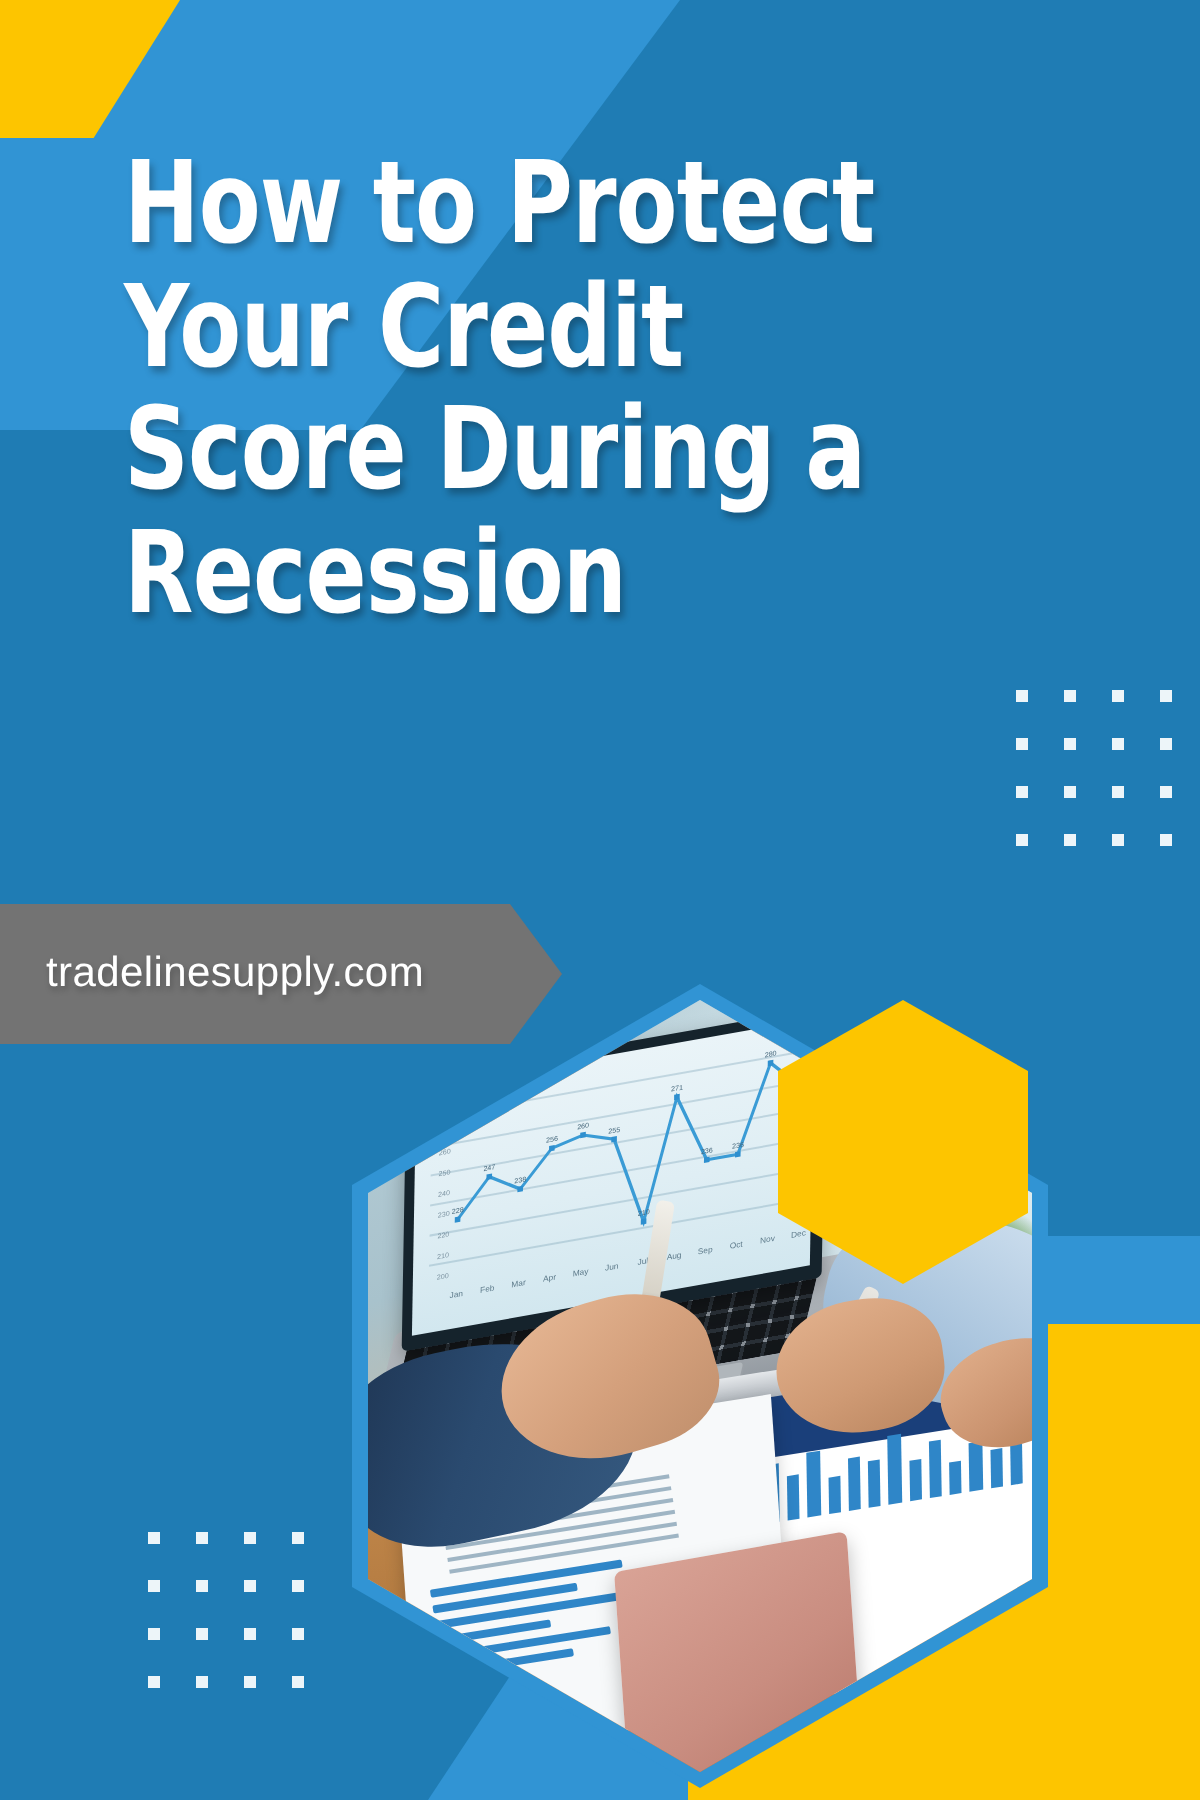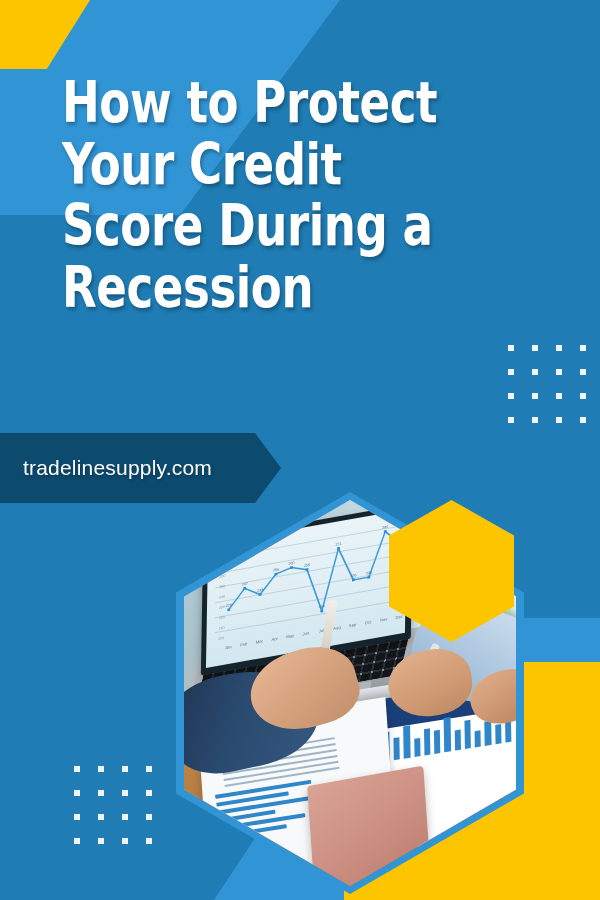--- a/index.html
+++ b/index.html
@@ -50,24 +50,24 @@
     text-shadow: 2px 3px 4px rgba(0,0,0,0.28);
     transform: scaleX(0.88);
     transform-origin: left top;
   }
   .headline .ln { display: block; white-space: nowrap; }
 
   
   .url-ribbon {
     position: absolute;
     left: 0;
-    top: 433px;
+    top: 452px;
     width: 281px;
     height: 70px;
-    background: #0c4a6e;
+    background: #737373;
     clip-path: polygon(0 0, calc(100% - 26px) 0, 100% 50%, calc(100% - 26px) 100%, 0 100%);
     display: flex;
     align-items: center;
     text-align: right;
   }
   .url-text {
     margin-left: 23px;
     color: #ffffff;
     font-size: 21px;
     letter-spacing: 0.2px;

